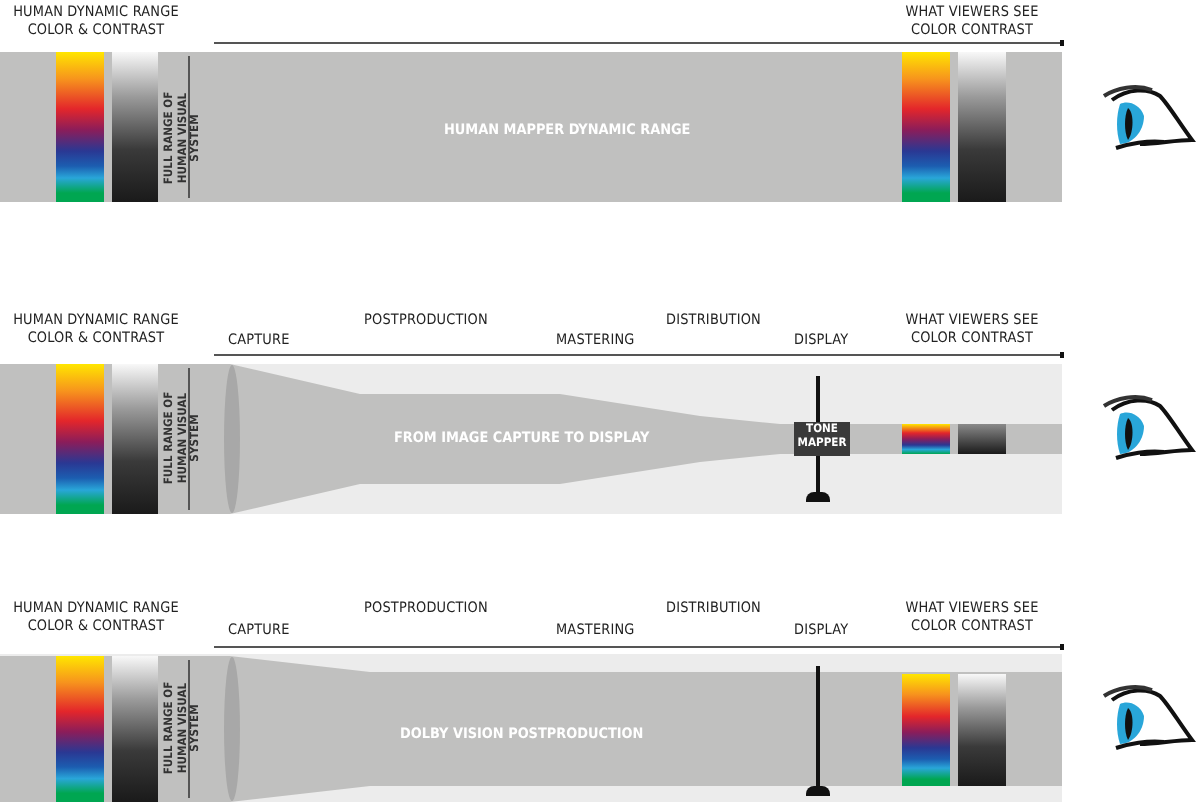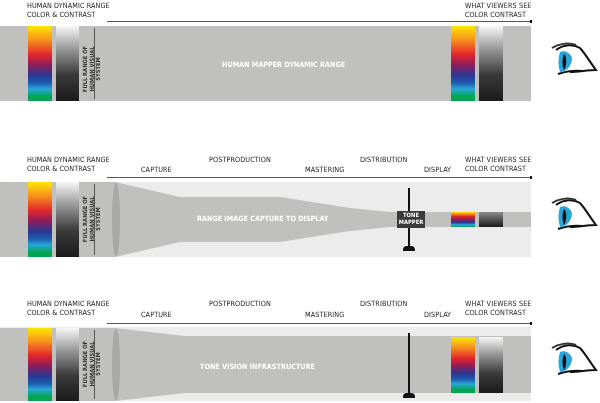--- a/index.html
+++ b/index.html
@@ -1,18 +1,18 @@
 <!DOCTYPE html>
 <html><head>
 <meta charset="utf-8">
 <style>
   html,body{margin:0;padding:0;background:#fff;}
   body{width:600px;height:403px;position:relative;overflow:hidden;font-family:"DejaVu Sans Condensed","DejaVu Sans",sans-serif;}
   .abs{position:absolute;}
-  .lbl{position:absolute;font-size:7.2px;color:#222;line-height:9px;letter-spacing:0.1px;white-space:nowrap;margin-left:27px;}
+  .lbl{position:absolute;font-size:7.2px;color:#222;text-align:center;line-height:9px;letter-spacing:0.1px;white-space:nowrap;}
   .ctr{position:absolute;color:#fff;font-weight:bold;font-size:7.2px;white-space:nowrap;}
   .rail{position:absolute;height:1px;background:#555;}
   .rail:after{content:"";position:absolute;right:-1px;top:-1px;width:2px;height:3px;background:#111;}
   .spectrum{position:absolute;background:linear-gradient(to bottom,#ffe600 0%,#f7941d 18%,#e3262b 38%,#8b1d5a 52%,#2a3893 66%,#1c5db0 76%,#29a6d9 84%,#00a651 94%,#00a651 100%);}
   .gray{position:absolute;background:linear-gradient(to bottom,#f8f8f8 0%,#9a9a9a 30%,#3a3a3a 65%,#1a1a1a 100%);}
   .vtext{position:absolute;transform:rotate(-90deg);transform-origin:center;font-size:5.8px;font-weight:bold;color:#333;text-align:center;line-height:6.5px;white-space:nowrap;}
   .vbar{position:absolute;width:1px;background:#555;}
 </style>
 </head>
 <body>
@@ -70,21 +70,21 @@
     <ellipse cx="6" cy="37.5" rx="4" ry="37" fill="#a8a8a8"></ellipse>
   </svg>
   <div class="spectrum" style="left:28px;top:182px;width:24px;height:75px;"></div>
   <div class="gray" style="left:56px;top:182px;width:23px;height:75px;"></div>
   <div class="vbar" style="left:94px;top:184px;height:71px;"></div>
   <div class="vtext" style="left:58px;top:208px;width:70px;height:22px;">
     <div>FULL RANGE OF</div>
     <div>HUMAN VISUAL</div>
     <div>SYSTEM</div>
   </div>
-  <div class="ctr" style="left:197px;top:214px;">RANGE IMAGE CAPTURE TO DISPLAY</div>
+  <div class="ctr" style="left:197px;top:214px;">FROM IMAGE CAPTURE TO DISPLAY</div>
   <div class="abs" style="left:408px;top:188px;width:2px;height:60px;background:#111;"></div>
   <div class="abs" style="left:403px;top:246px;width:12px;height:5px;background:#111;border-radius:4px 4px 0 0;"></div>
   <div class="abs" style="left:397px;top:211px;width:28px;height:17px;background:#3a3a3a;color:#fff;font-weight:bold;font-size:5.8px;line-height:7px;text-align:center;padding-top:1px;box-sizing:border-box;">
     <div>TONE</div>
     <div>MAPPER</div>
   </div>
   <div class="abs" style="left:451px;top:212px;width:24px;height:15px;background:linear-gradient(to bottom,#ffe600,#e3262b 30%,#8b1d5a 50%,#2a3893 70%,#29a6d9 85%,#00a651);"></div>
   <div class="abs" style="left:479px;top:212px;width:24px;height:15px;background:linear-gradient(to bottom,#8a8a8a,#1a1a1a);"></div>
   <svg class="abs" style="left:550px;top:195px;" width="50" height="45" viewBox="0 0 50 45">
     <path d="M6 10 C14 4,24 4,30 8 C34 12,40 22,46 30 C38 30,28 32,20 32" fill="none" stroke="#111" stroke-width="2"></path>
@@ -117,21 +117,21 @@
     <ellipse cx="6" cy="36.5" rx="4" ry="36" fill="#a8a8a8"></ellipse>
   </svg>
   <div class="spectrum" style="left:28px;top:328px;width:24px;height:73px;"></div>
   <div class="gray" style="left:56px;top:328px;width:23px;height:73px;"></div>
   <div class="vbar" style="left:94px;top:330px;height:69px;"></div>
   <div class="vtext" style="left:58px;top:353px;width:70px;height:22px;">
     <div>FULL RANGE OF</div>
     <div>HUMAN VISUAL</div>
     <div>SYSTEM</div>
   </div>
-  <div class="ctr" style="left:200px;top:362px;">TONE VISION INFRASTRUCTURE</div>
+  <div class="ctr" style="left:200px;top:362px;">DOLBY VISION POSTPRODUCTION</div>
   <div class="abs" style="left:408px;top:333px;width:2px;height:62px;background:#111;"></div>
   <div class="abs" style="left:403px;top:393px;width:12px;height:5px;background:#111;border-radius:4px 4px 0 0;"></div>
   <div class="spectrum" style="left:451px;top:337px;width:24px;height:56px;"></div>
   <div class="gray" style="left:479px;top:337px;width:24px;height:56px;"></div>
   <svg class="abs" style="left:550px;top:340px;" width="50" height="45" viewBox="0 0 50 45">
     <path d="M6 10 C14 4,24 4,30 8 C34 12,40 22,46 30 C38 30,28 32,20 32" fill="none" stroke="#111" stroke-width="2"></path>
     <path d="M2 8 C8 4,18 2,26 5" fill="none" stroke="#333" stroke-width="2"></path>
     <path d="M10 12 C14 10,20 12,22 18 C22 26,16 32,10 32 C8 26,8 18,10 12Z" fill="#29a6d9"></path>
     <path d="M14 14 C17 16,17 26,14 30 C12 26,12 18,14 14Z" fill="#111"></path>
     <path d="M8 34 C14 32,24 30,32 31" fill="none" stroke="#111" stroke-width="2"></path>

